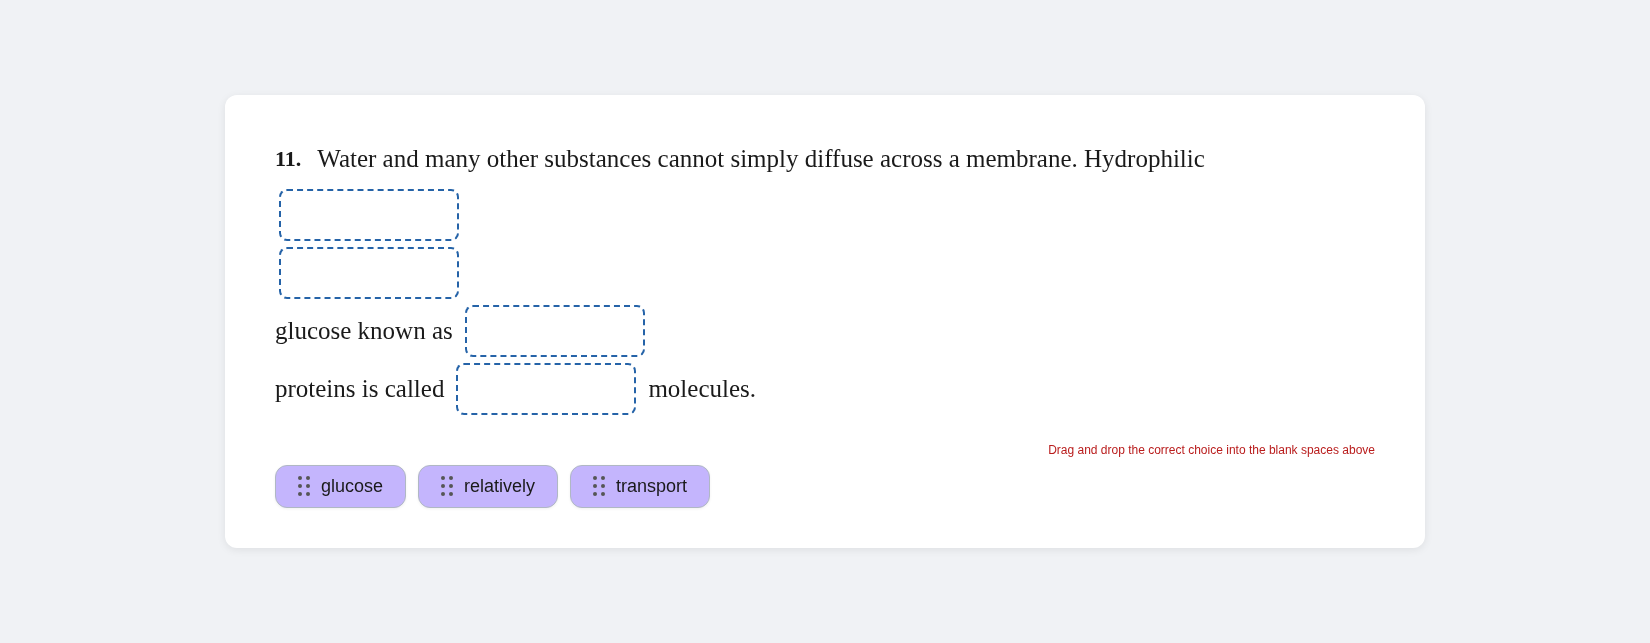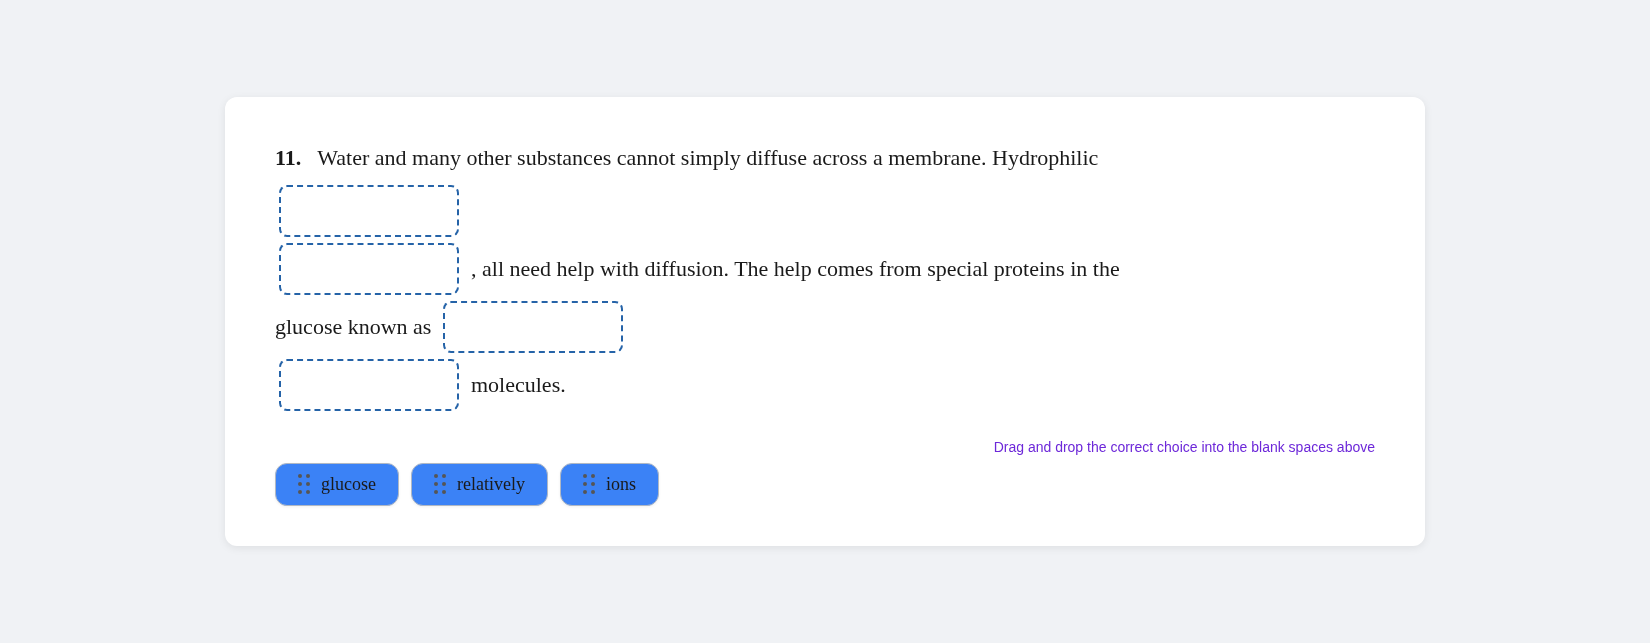--- a/index.html
+++ b/index.html
@@ -57,44 +57,44 @@
       min-width: 180px;
       height: 52px;
       border: 2px dashed #2563a8;
       border-radius: 8px;
       background: transparent;
       vertical-align: middle;
       margin: 0 4px;
     }
 
     .drag-instructions {
-      font-size: 14px;
-      color: #6d28d9;
+      font-size: 12px;
+      color: #b91c1c;
       margin-top: 28px;
       margin-bottom: 2px;
       font-family: Arial, sans-serif;
     }
 
     .drag-options {
       display: flex;
       flex-wrap: wrap;
       gap: 12px;
       margin-top: 8px;
     }
 
     .drag-chip {
       display: inline-flex;
       align-items: center;
       gap: 10px;
       padding: 10px 22px;
       border: 1.5px solid #b0b8c4;
       border-radius: 12px;
-      background: #3b82f6;
+      background: #c4b5fd;
       font-size: 18px;
-      font-family: Liberation Serif, serif;
+      font-family: Liberation Sans, sans-serif;
       color: #1a1a1a;
       cursor: grab;
       user-select: none;
       box-shadow: 0 1px 3px rgba(0,0,0,0.06);
     }
 
     .drag-dots {
       display: grid;
       grid-template-columns: repeat(2, 5px);
       grid-template-rows: repeat(3, 5px);
@@ -102,50 +102,50 @@
     }
 
     .drag-dot {
       width: 4px;
       height: 4px;
       background-color: #555;
       border-radius: 50%;
     }
 
     .inline-text {
-      font-size: 22px;
+      font-size: 25px;
       font-family: Liberation Serif, serif;
     }
   </style>
 </head>
 <body>
 
 <div class="question-container">
   <div class="question-text">
 
     <div class="question-line">
       <span class="question-number">11.</span>
       <span class="inline-text">Water and many other substances cannot simply diffuse across a membrane. Hydrophilic</span>
     </div>
 
     <div class="question-line">
       <div class="blank-box"></div>
     </div>
 
     <div class="question-line">
       <div class="blank-box"></div>
-      <span class="inline-text">, all need help with diffusion. The help comes from special proteins in the</span>
     </div>
 
     <div class="question-line">
       <span class="inline-text">glucose known as</span>
       <div class="blank-box"></div>
     </div>
 
     <div class="question-line">
+      <span class="inline-text">proteins is called</span>
       <div class="blank-box"></div>
       <span class="inline-text">molecules.</span>
     </div>
 
   </div>
 
   <div class="drag-instructions">Drag and drop the correct choice into the blank spaces above</div>
 
   <div class="drag-options">
 
@@ -166,27 +166,27 @@
         <div class="drag-dot"></div>
         <div class="drag-dot"></div>
         <div class="drag-dot"></div>
         <div class="drag-dot"></div>
         <div class="drag-dot"></div>
         <div class="drag-dot"></div>
       </div>
       <span>relatively</span>
     </div>
 
-
     <div class="drag-chip">
       <div class="drag-dots">
         <div class="drag-dot"></div>
         <div class="drag-dot"></div>
         <div class="drag-dot"></div>
         <div class="drag-dot"></div>
         <div class="drag-dot"></div>
         <div class="drag-dot"></div>
       </div>
-      <span>ions</span>
+      <span>transport</span>
     </div>
+
 
   </div>
 </div>
 
 </body></html>

